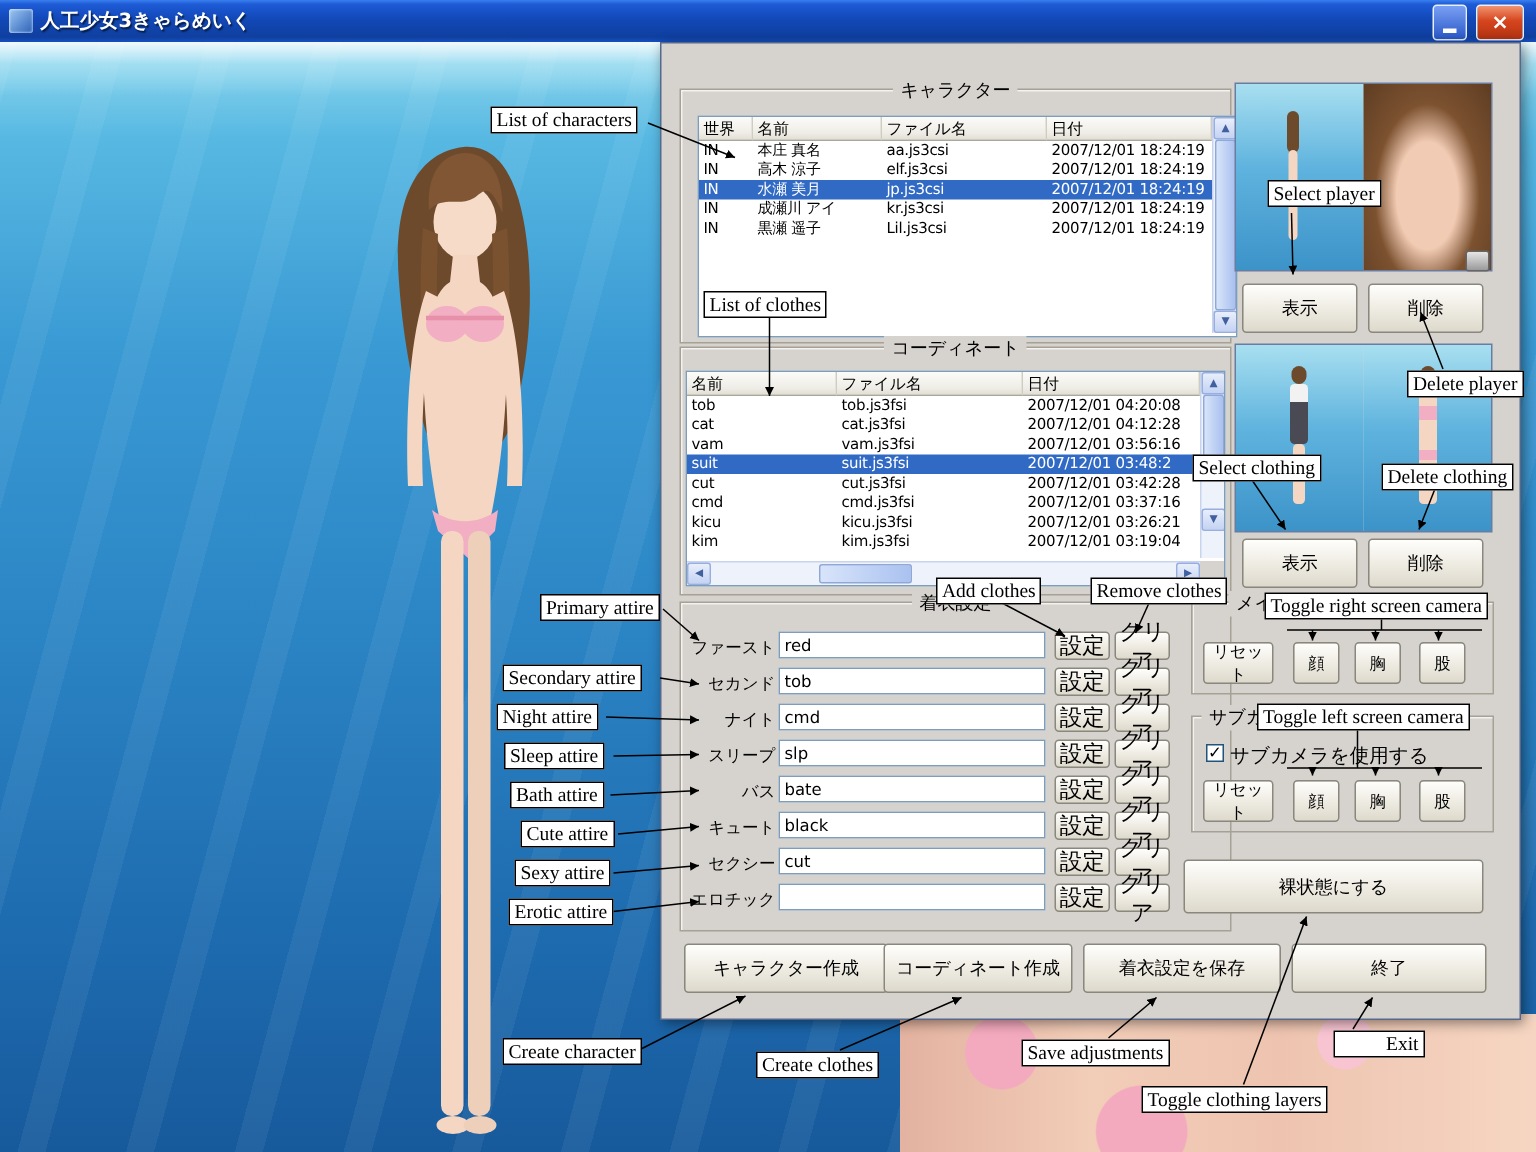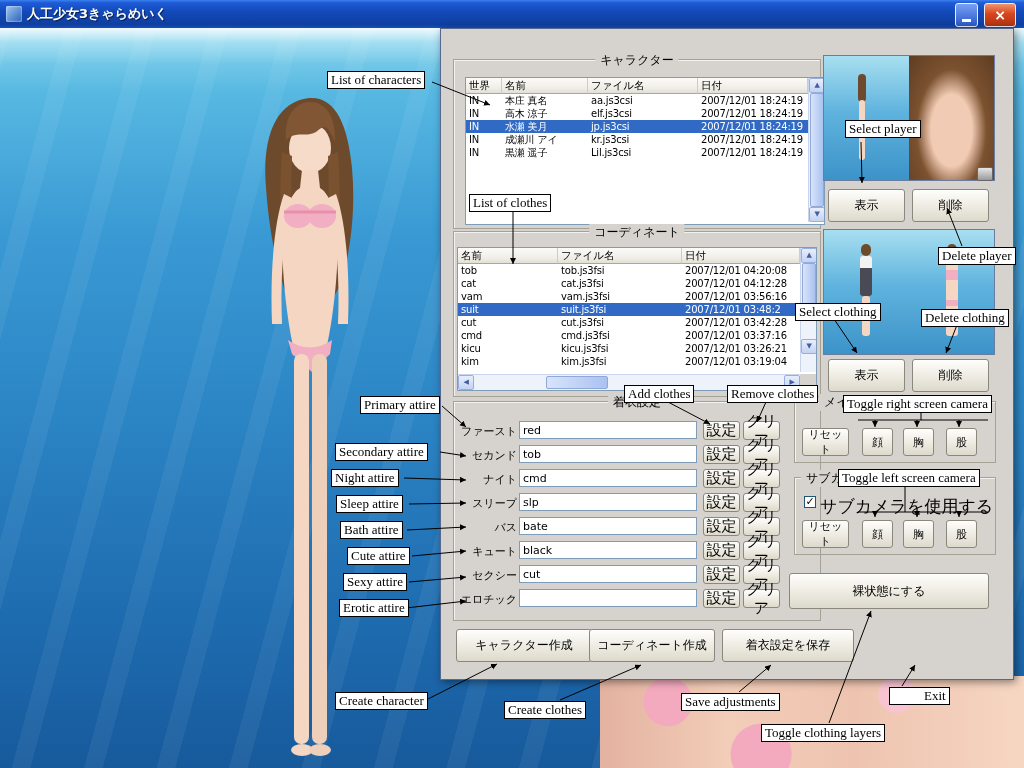--- a/index.html
+++ b/index.html
@@ -67,21 +67,21 @@
   .btn-big{position:absolute;height:33px;font-size:12px;}
   .cam-btn{position:absolute;height:28px;font-size:11px;}
   
   .preview{position:absolute;width:172px;height:126px;border:1px solid #6a7da0;display:flex;box-sizing:border-box;overflow:hidden;}
   .pv-half{position:relative;width:50%;height:100%;}
   .pv-water{background:linear-gradient(180deg,#a8dff0,#5fb3de 45%,#3c93c8);}
   .pv-face{background:radial-gradient(ellipse at 50% 60%,#f2cbb4 0 34%,#7c5230 58%,#5e3c22 100%);}
   .pv-fig{position:absolute;}
   .checkbox{position:absolute;width:12px;height:12px;background:#fff;border:1px solid #215478;box-sizing:border-box;
     font-size:11px;line-height:10px;text-align:center;color:#000;}
-  .cb-label{position:absolute;font-size:17px;white-space:nowrap;}
+  .cb-label{position:absolute;font-size:13px;white-space:nowrap;}
   
   .ann{position:absolute;z-index:50;background:#fff;border:1px solid #000;color:#000;
     font-family:"Liberation Serif","DejaVu Serif",serif;font-size:13px;line-height:16px;padding:0 3px;white-space:nowrap;}
   .arrows{position:absolute;left:0;top:0;width:1024px;height:768px;z-index:45;pointer-events:none;}
 </style>
 </head>
 <body>
 
 <div class="stage">
   <div class="rays"></div>
@@ -278,20 +278,21 @@
     <div class="attire-row" style="top:560px;">
       <span class="attire-label">エロチック</span>
       <input class="attire-input" value="" style="">
       <button class="btn btn-sm set-btn">設定</button>
       <button class="btn btn-sm clear-btn">クリア</button>
     </div>
 
     <button class="btn btn-big" style="left:15px;top:600px;width:136px;">キャラクター作成</button>
     <button class="btn btn-big" style="left:148px;top:600px;width:126px;">コーディネート作成</button>
     <button class="btn btn-big" style="left:281px;top:600px;width:132px;">着衣設定を保存</button>
+    <button class="btn btn-big" style="left:420px;top:600px;width:130px;">終了</button>
 
     <div class="preview" style="left:382px;top:26px;">
       <div class="pv-half pv-water">
         <div class="pv-fig" style="left:34px;top:18px;width:8px;height:28px;background:#6e4a2c;border-radius:4px;"></div>
         <div class="pv-fig" style="left:35px;top:44px;width:6px;height:60px;background:#f4d6c2;border-radius:3px;"></div>
       </div>
       <div class="pv-half pv-face"></div>
     </div>
     <div class="pv-fig" style="left:536px;top:138px;width:14px;height:12px;background:linear-gradient(180deg,#e6e6e6,#9a9a9a);border:1px solid #666;border-radius:2px;"></div>
     <button class="btn btn-big" style="left:387px;top:160px;width:77px;">表示</button>

